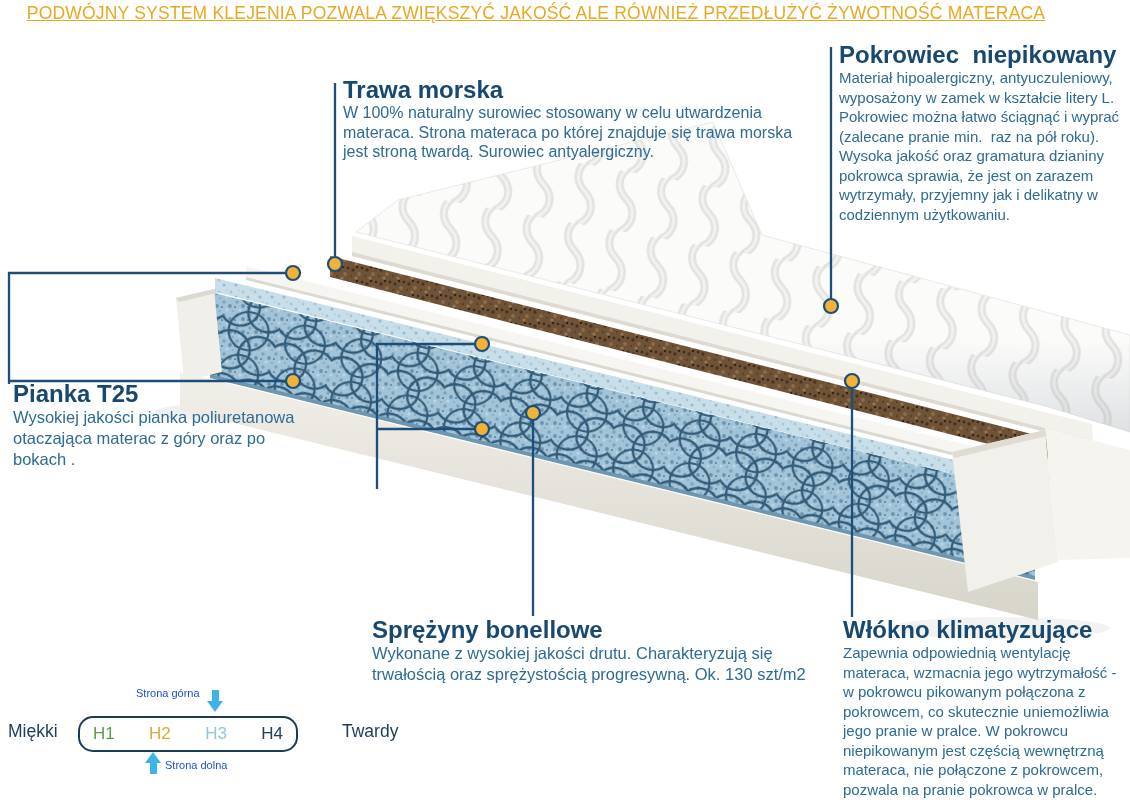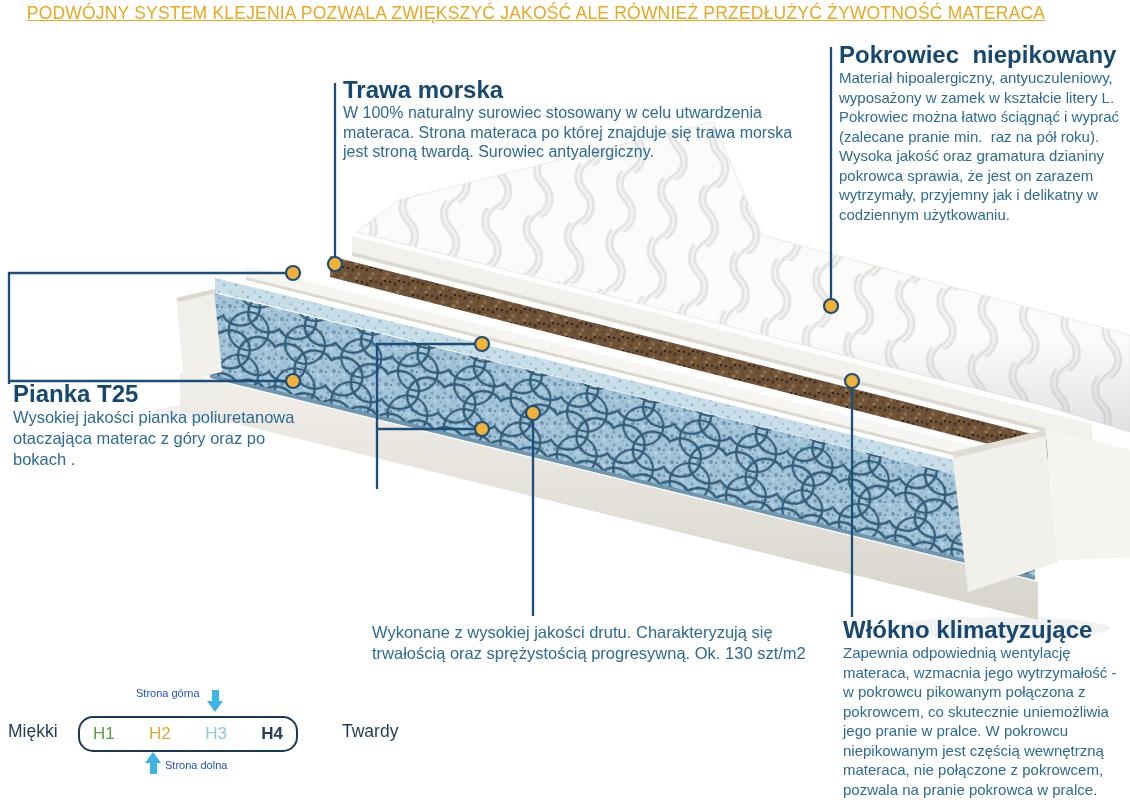--- a/index.html
+++ b/index.html
@@ -168,20 +168,21 @@
 
   <div class="callout pianka" style="left:13px;top:383px;">
     <div class="c-title">Pianka T25</div>
     <div class="c-body">Wysokiej jakości pianka poliuretanowa
 otaczająca materac z góry oraz po
 bokach .</div>
   </div>
 
 
   <div class="callout sprezyny" style="left:372px;top:619px;">
+    <div class="c-title">Sprężyny bonellowe</div>
     <div class="c-body">Wykonane z wysokiej jakości drutu. Charakteryzują się
 trwałością oraz sprężystością progresywną. Ok. 130 szt/m2</div>
   </div>
 
   <div class="callout small" style="left:843px;top:619px;">
     <div class="c-title">Włókno klimatyzujące</div>
     <div class="c-body">Zapewnia odpowiednią wentylację
 materaca, wzmacnia jego wytrzymałość -
 w pokrowcu pikowanym połączona z
 pokrowcem, co skutecznie uniemożliwia
@@ -196,21 +197,21 @@
     <div class="stem"></div>
       <div class="head-down"></div>
   </div>
 
   <div class="scale-label" style="left:8px;top:721px;">Miękki</div>
 
   <div class="hbox">
     <span style="color: rgb(85, 162, 67);">H1</span>
     <span style="color: rgb(220, 171, 50);">H2</span>
     <span style="color: rgb(144, 199, 218);">H3</span>
-    <span style="color: rgb(36, 64, 92); font-weight: bold;">H4</span>
+    <span style="color: rgb(36, 64, 92);">H4</span>
   </div>
 
   <div class="scale-label" style="left:324px;top:721px;margin-left:18px;">Twardy</div>
 
   <div class="arrow" style="left:145px;top:752px;">
     <div class="head-up"></div>
       <div class="stem"></div>
   </div>
   <div class="scale-side" style="left:165px;top:759px;">Strona dolna</div>
 

